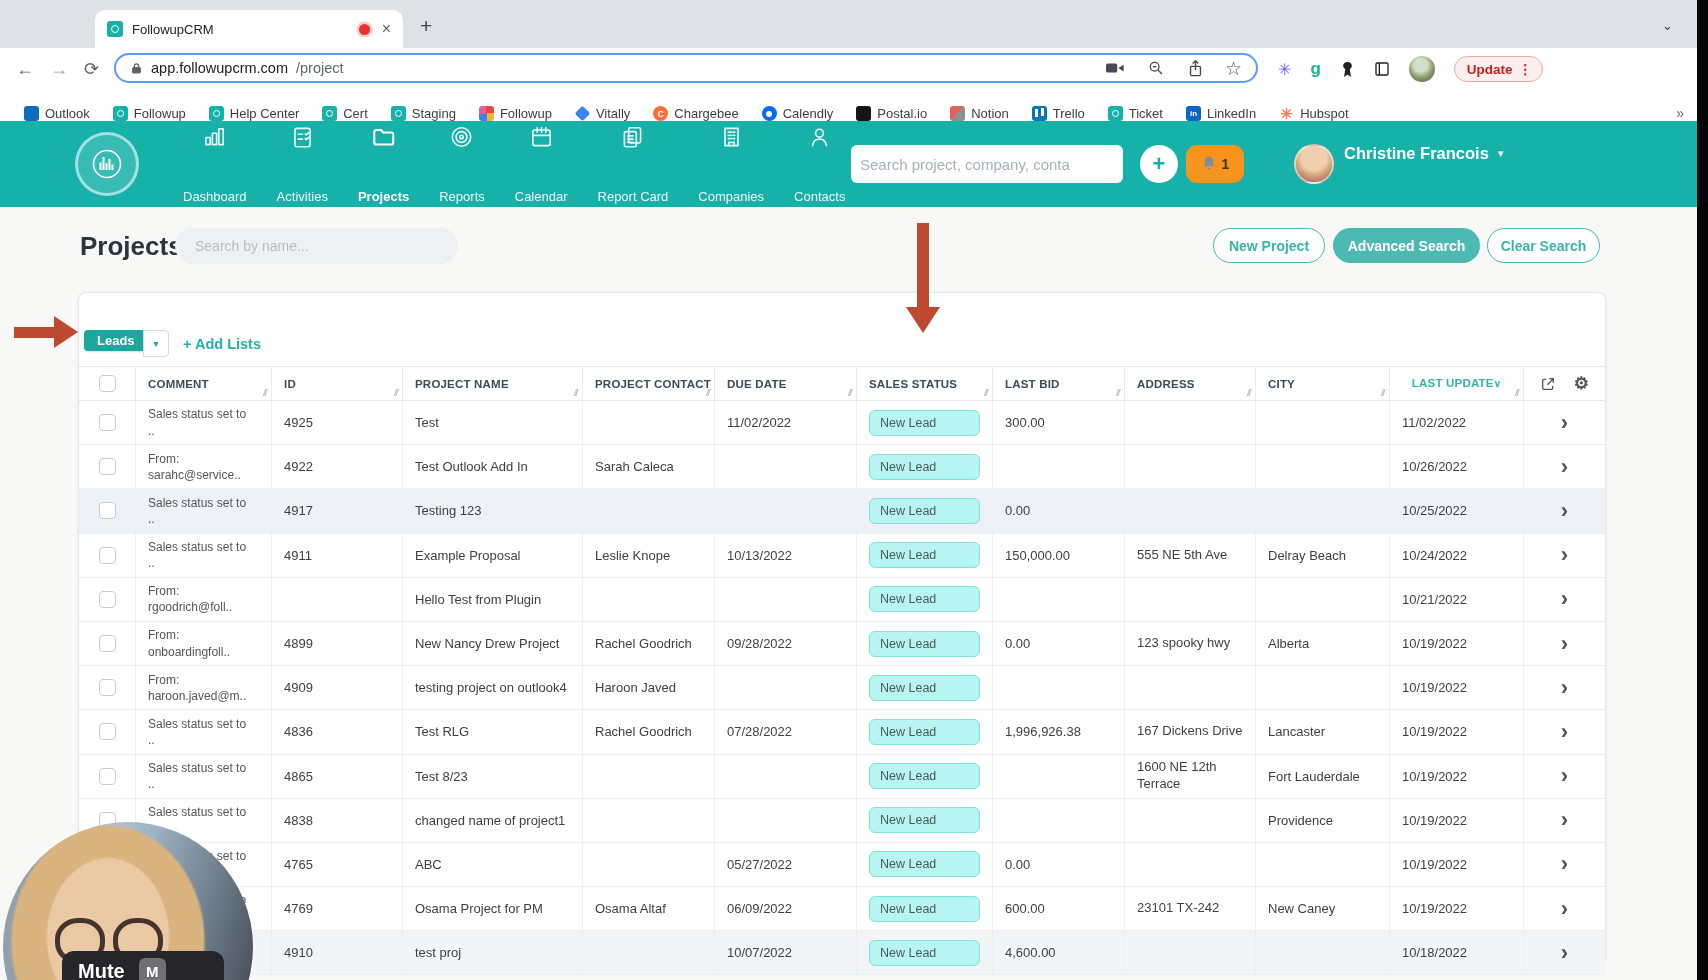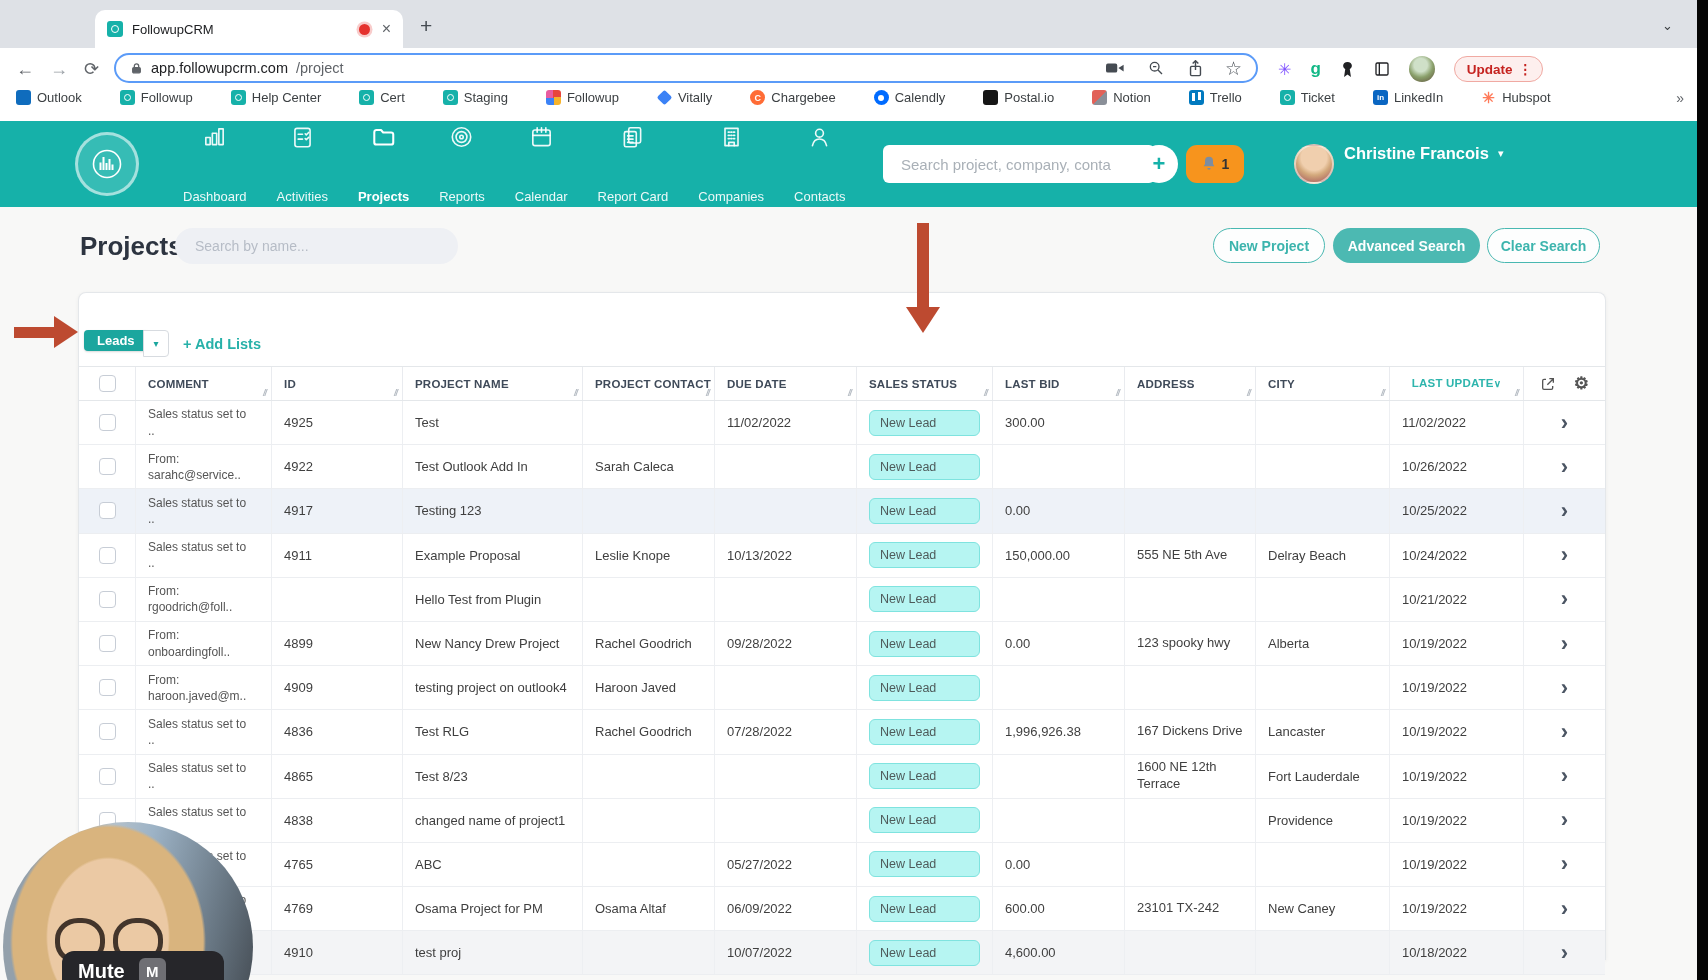--- a/index.html
+++ b/index.html
@@ -28,22 +28,22 @@
   .pill-ic{display:flex;align-items:center;color:#454b52;margin-left:16px;}
   .ext-row{position:absolute;left:1278px;top:0;height:42px;display:flex;align-items:center;gap:19px;}
   .ext-ast{font-size:16px;color:#7c4dff;}
   .ext-g{font-size:17px;font-weight:bold;color:#12b886;}
   .ext-dark{color:#202124;display:flex;}
   .chrome-avatar{width:26px;height:26px;border-radius:50%;
     background:radial-gradient(circle at 45% 35%,#cfe0c8 0 30%,#8aa06b 55%,#5c4a38 100%);}
   .update-pill{display:flex;align-items:center;gap:6px;padding:4px 10px 4px 12px;border:1px solid #f0a9a2;
     background:#fdefee;border-radius:15px;color:#c5221f;font-size:13.5px;font-weight:bold;}
   
-  .bookmarks{position:absolute;left:0;top:90px;width:100%;height:31px;background:#fff;display:flex;align-items:flex-start;
-    padding-left:16px;gap:38px;box-sizing:border-box;font-size:13px;color:#3c4043;}
+  .bookmarks{position:absolute;left:0;top:90px;width:100%;height:31px;background:#fff;display:flex;align-items:flex-end;
+    padding-left:24px;gap:23px;box-sizing:border-box;font-size:13px;color:#3c4043;}
   .bm{display:flex;align-items:center;gap:6px;}
   .bmi{width:15px;height:15px;border-radius:3px;display:inline-flex;align-items:center;justify-content:center;
     font-size:9px;color:#fff;font-weight:bold;flex:0 0 auto;}
   .bmi.outlook{background:#0f6cbd}
   .bmi.followup,.bmi.helpcenter,.bmi.cert,.bmi.staging,.bmi.ticket{background:#16b1a9;position:relative}
   .bmi.followup::after,.bmi.helpcenter::after,.bmi.cert::after,.bmi.staging::after,.bmi.ticket::after{
     content:"";position:absolute;left:4px;top:4px;width:7px;height:7px;border:1.2px solid #fff;border-radius:50%;box-sizing:border-box;}
   .bmi.followupgrid{background:conic-gradient(#e8453c 0 25%,#f7b32b 0 50%,#3b82f6 0 75%,#e85ca0 0);}
   .bmi.vitally{background:#3b82f6;transform:rotate(45deg);width:11px;height:11px;border-radius:2px;margin:0 2px;}
   .bmi.chargebee{background:#ff6c36;border-radius:50%;}
@@ -62,21 +62,21 @@
     background:rgba(255,255,255,.14);border:3px solid rgba(255,255,255,.55);box-sizing:border-box;
     display:flex;align-items:center;justify-content:center;}
   .nav-items{position:absolute;left:168px;top:0;height:86px;display:flex;}
   .nav-item{display:flex;flex-direction:column;align-items:center;justify-content:center;padding:0 15px;
     color:rgba(255,255,255,.92);gap:34px;}
   .nav-item .lbl{font-size:13px;margin-top:5px;white-space:nowrap;}
   .nav-item.active{color:#fff;}
   .nav-item.active .lbl{font-weight:bold;}
   .nav-item svg{stroke:currentColor;}
   .nav-search{position:absolute;left:851px;top:24px;width:272px;height:38px;border-radius:6px;border:none;
-    background:#fff;padding:0 18px;box-sizing:border-box;font-size:15px;color:#444;font-family:"Liberation Sans",sans-serif;outline:none;margin-left:32px;}
+    background:#fff;padding:0 9px;box-sizing:border-box;font-size:15px;color:#444;font-family:"Liberation Sans",sans-serif;outline:none;}
   .nav-search::placeholder{color:#a9b0b7;}
   .plus-btn{position:absolute;left:1140px;top:24px;width:38px;height:38px;border-radius:50%;background:#fff;
     color:#16b1a9;font-size:22px;font-weight:bold;display:flex;align-items:center;justify-content:center;}
   .bell-pill{position:absolute;left:1186px;top:24px;width:58px;height:38px;border-radius:11px;background:#f7941d;
     display:flex;align-items:center;justify-content:center;gap:5px;}
   .bell-count{font-size:14px;font-weight:bold;color:#333;}
   .nav-avatar{width:40px;height:40px;border-radius:50%;position:absolute;left:1294px;top:23px;
     background:radial-gradient(circle at 50% 32%,#f0cfae 0 42%,#d3a97c 58%,#9c4a55 100%);
     border:2px solid rgba(255,255,255,.5);box-sizing:border-box;}
   .user-menu{position:absolute;left:1344px;top:0;height:64px;display:flex;align-items:center;gap:9px;color:#fff;}

